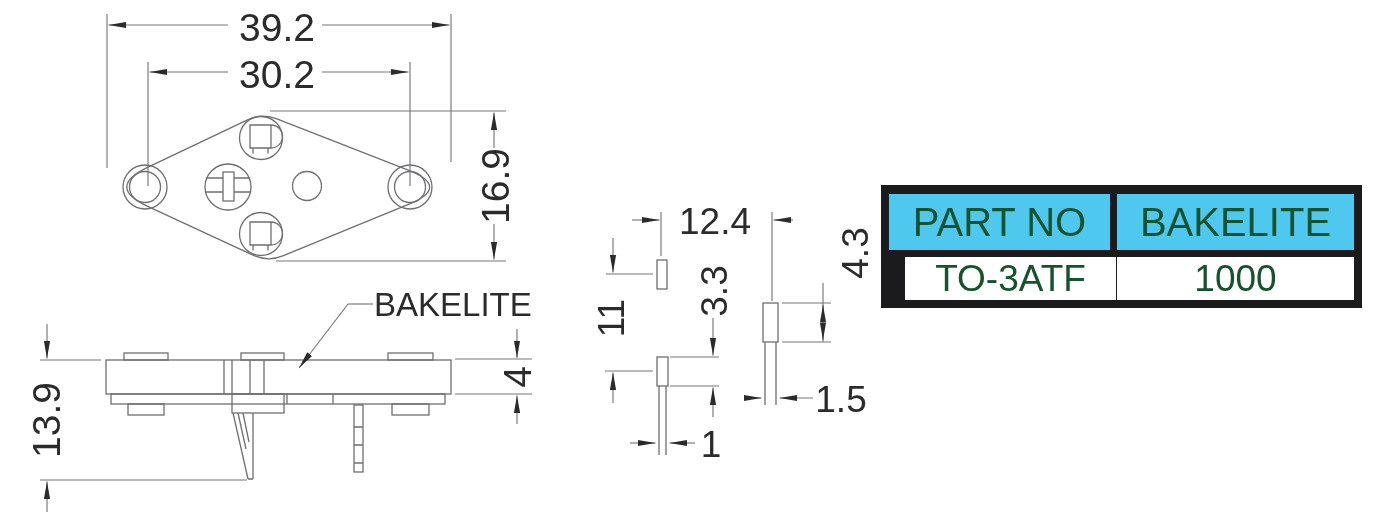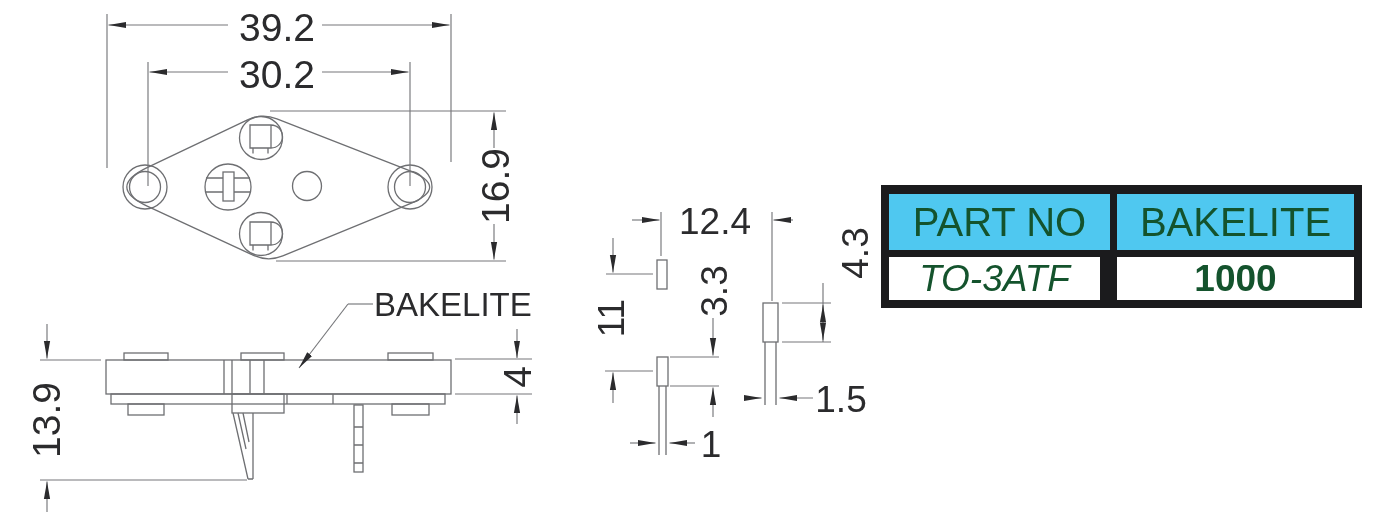--- a/index.html
+++ b/index.html
@@ -15,22 +15,22 @@
   .lbl{fill:#2b2b2d;font-size:33px;}
   
   .ptable{position:absolute;left:881px;top:185px;width:481px;height:123px;
           background:#1b1b1d;box-sizing:border-box;}
   .ptable .cell{position:absolute;display:flex;align-items:center;justify-content:center;
           color:#14532d;white-space:nowrap;overflow:hidden;}
   .ptable .hdr{background:#4fc8f0;font-size:40px;}
   .ptable .val{background:#ffffff;font-size:37px;}
   .c-tl{left:8px;top:9px;width:221px;height:56px;}
   .c-tr{left:236px;top:9px;width:237px;height:56px;}
-  .c-bl{left:8px;top:72px;width:211px;height:43px;font-style:italic;}
-  .c-br{left:236px;top:72px;width:237px;height:43px;font-weight:bold;}
+  .c-bl{left:24px;top:72px;width:211px;height:43px;}
+  .c-br{left:236px;top:72px;width:237px;height:43px;}
 </style>
 </head>
 <body>
 
 <div id="stage">
 
 <svg width="1380" height="513" viewBox="0 0 1380 513">
   <defs>
     <marker id="arr" viewBox="0 0 18 8" refX="17.5" refY="4" markerWidth="18" markerHeight="8" orient="auto" markerUnits="userSpaceOnUse">
       <path d="M0 0.9 L17.5 4 L0 7.1 Z" fill="#2b2b2d"></path>

